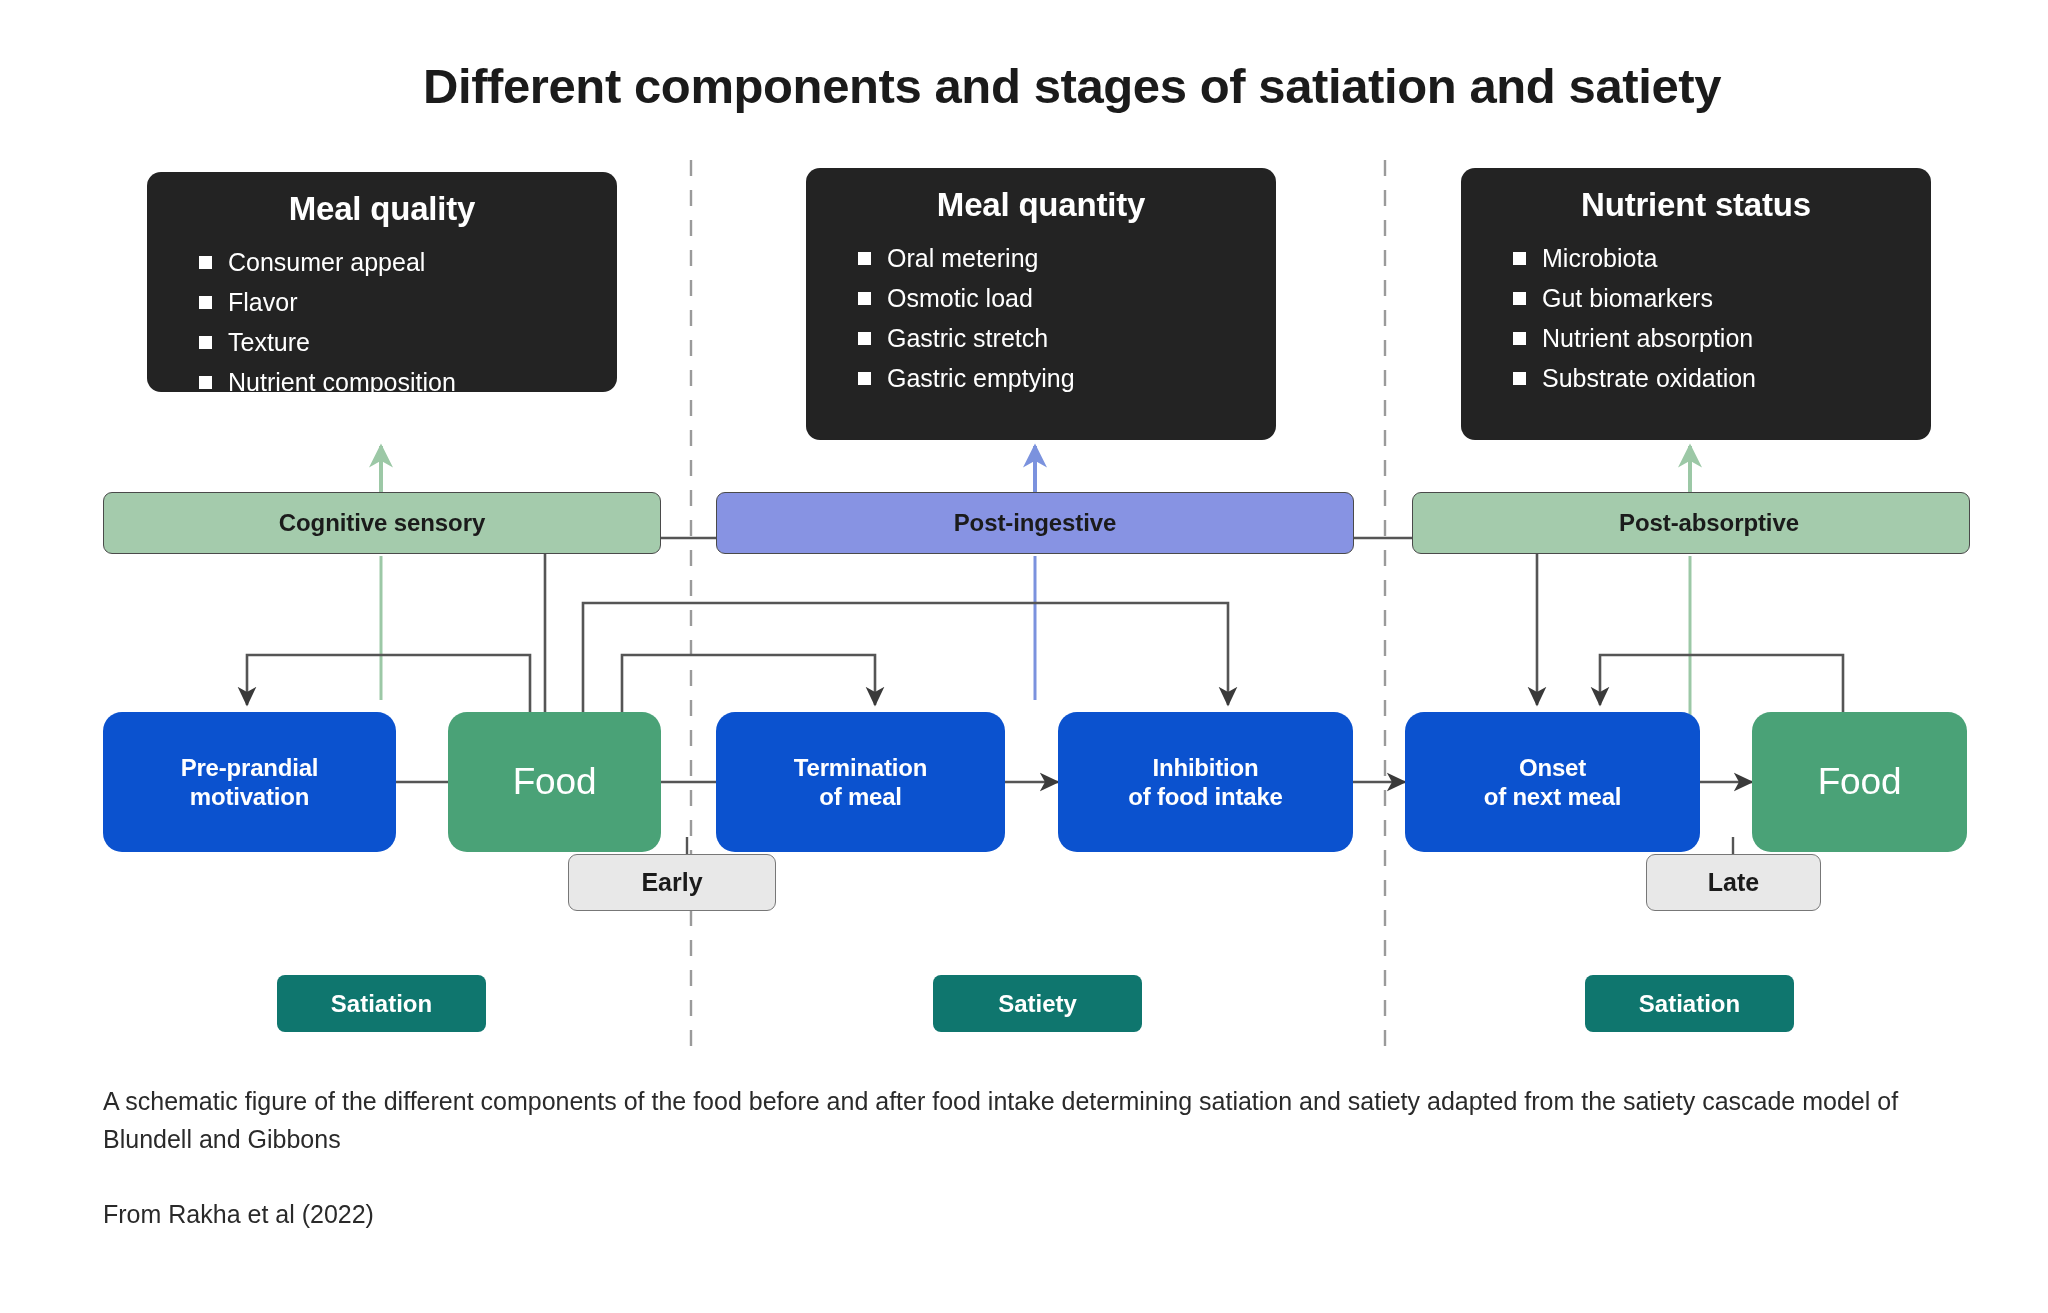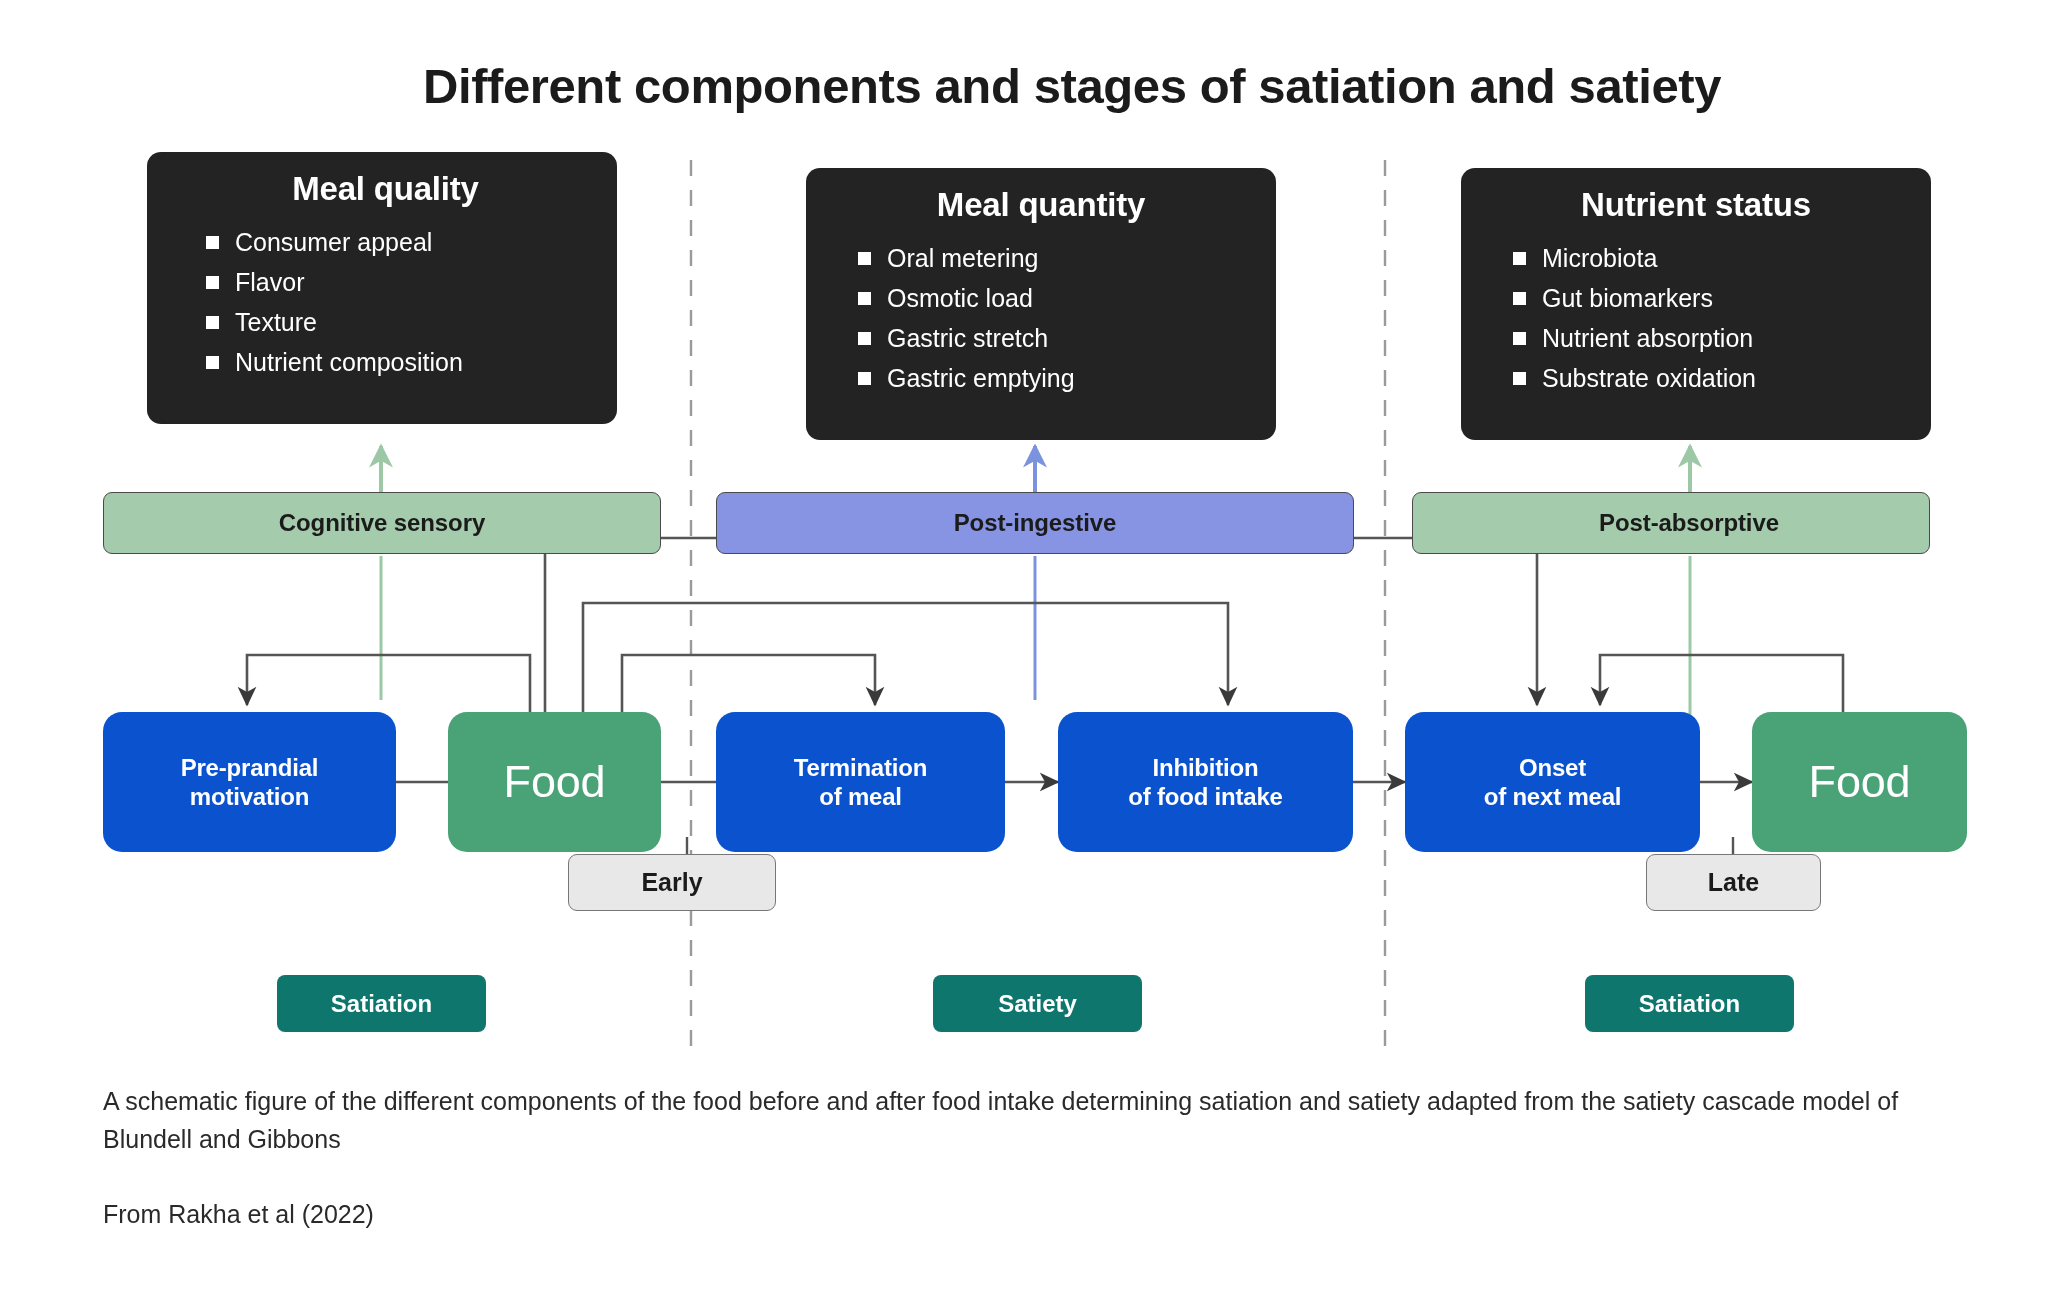--- a/index.html
+++ b/index.html
@@ -61,21 +61,21 @@
 
   
   .node{
     position:absolute;border-radius:19px;
     display:flex;align-items:center;justify-content:center;
     text-align:center;color:#ffffff;
     box-sizing:border-box;
     line-height:1.22;
   }
   .node.blue{background:#0b52cf;font-size:24px;font-weight:700;letter-spacing:-0.2px;}
-  .node.green{background:#4aa277;font-size:45px;font-weight:400;letter-spacing:-0.2px;}
+  .node.green{background:#4aa277;font-size:37px;font-weight:400;letter-spacing:-0.2px;}
 
   
   .chip{
     position:absolute;height:57px;border-radius:9px;
     background:#e8e8e8;border:1px solid #777;
     display:flex;align-items:center;justify-content:center;
     font-size:25px;font-weight:700;color:#1b1b1b;
     box-sizing:border-box;
   }
 
@@ -156,21 +156,21 @@
       <line x1="1353" y1="782" x2="1405" y2="782" marker-end="url(#ah)"></line>
       <line x1="1700" y1="782" x2="1752" y2="782" marker-end="url(#ah)"></line>
     </g>
 
     <g fill="none" stroke="#555" stroke-width="2.4">
       <line x1="687" y1="837" x2="687" y2="854"></line>
       <line x1="1733" y1="837" x2="1733" y2="854"></line>
     </g>
   </svg>
 
-  <div class="card" style="left:147px;top:152px;width:470px;height:272px;padding-left:7px;">
+  <div class="card" style="left:147px;top:172px;width:470px;height:220px;">
     <div class="card-title">Meal quality</div>
     <ul class="card-list">
       <li>
         <span class="bullet"></span>
         <span>Consumer appeal</span>
       </li>
       <li>
         <span class="bullet"></span>
         <span>Flavor</span>
       </li>
@@ -224,21 +224,21 @@
       </li>
       <li>
         <span class="bullet"></span>
         <span>Substrate oxidation</span>
       </li>
     </ul>
   </div>
 
   <div class="band" style="left:103px;top:492px;width:558px;background:#a4cbac;">Cognitive sensory</div>
   <div class="band" style="left:716px;top:492px;width:638px;background:#8793e3;">Post-ingestive</div>
-  <div class="band" style="left:1412px;top:492px;width:518px;background:#a4cbac;padding-left:36px;">Post-absorptive</div>
+  <div class="band" style="left:1412px;top:492px;width:558px;background:#a4cbac;padding-left:36px;">Post-absorptive</div>
 
   <div class="node blue" style="left:103px;top:712px;width:293px;height:140px;">
     <span style="white-space:pre-line">Pre-prandial
 motivation</span>
   </div>
 
   <div class="node green" style="left:448px;top:712px;width:213px;height:140px;">
     <span style="white-space:pre-line">Food</span>
   </div>
 

